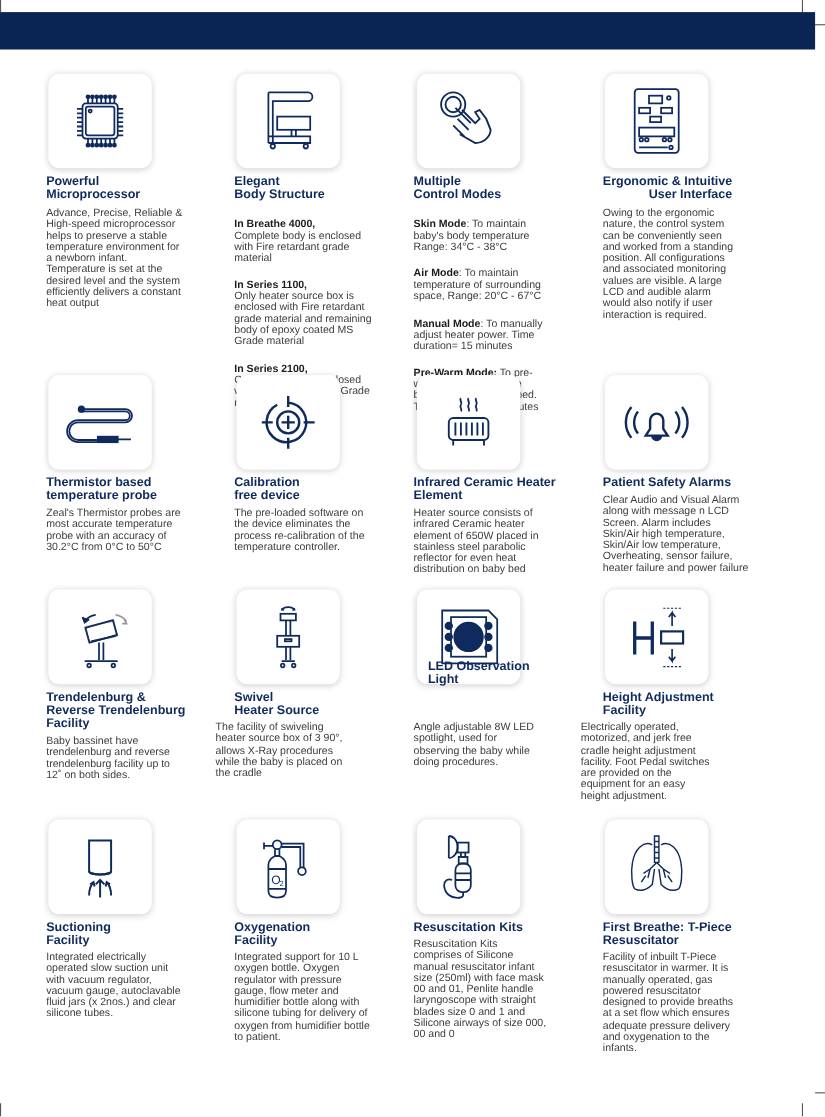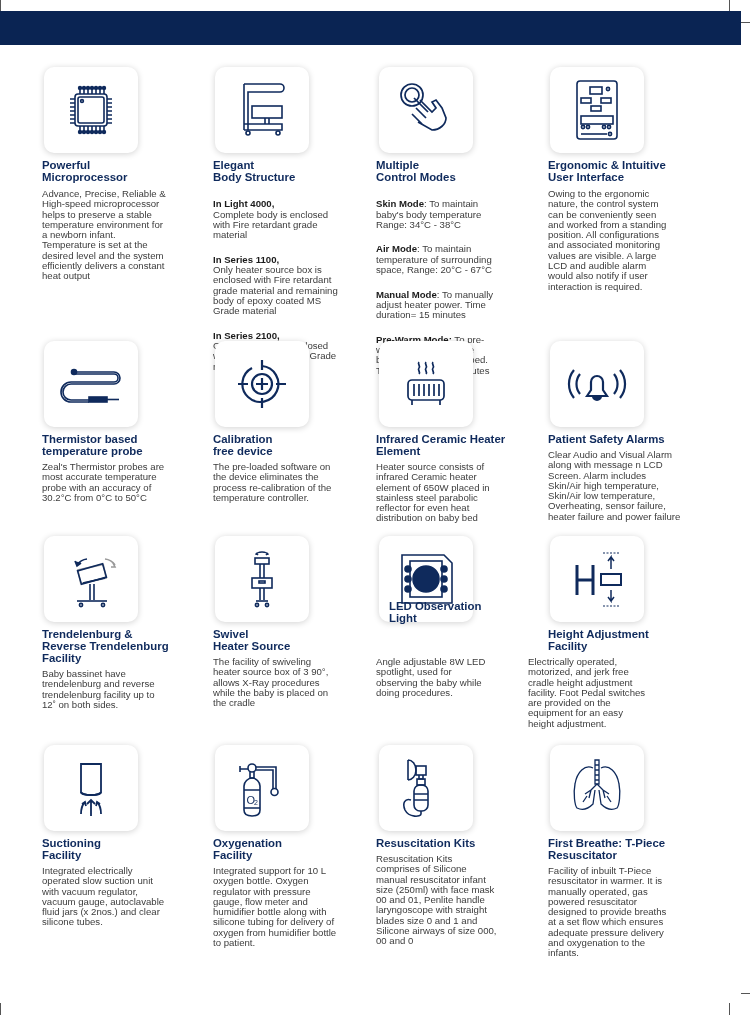--- a/index.html
+++ b/index.html
@@ -85,21 +85,21 @@
       <rect x="22" y="28" width="30" height="12"></rect>
       <path d="M35 40v6M39 40v6"></path>
       <path d="M14 46h38v6H14"></path>
       <circle cx="18" cy="55" r="2"></circle>
         <circle cx="48" cy="55" r="2"></circle>
     </svg>
   </div>
   <div class="title" style="left:213px;top:159px;">Elegant
 Body Structure</div>
   <div class="desc" style="left:213px;top:189px;width:165px;">
-    <p><b>In Light 4000,</b><br><span>Complete body is enclosed
+    <p><b>In Breathe 4000,</b><br><span>Complete body is enclosed
 with Fire retardant grade
 material</span></p>
     <p><b>In Series 1100,</b><br><span>Only heater source box is
 enclosed with Fire retardant
 grade material and remaining
 body of epoxy coated MS
 Grade material</span></p>
     <p><b>In Series 2100,</b><br><span>Complete body is enclosed
 with epoxy coated MS Grade
 material</span></p>
@@ -146,21 +146,21 @@
       <rect x="26" y="28" width="10" height="5"></rect>
       <rect x="16" y="38" width="32" height="8"></rect>
       <circle cx="18" cy="49" r="1.6"></circle>
         <circle cx="23" cy="49" r="1.6"></circle>
         <circle cx="39" cy="49" r="1.6"></circle>
         <circle cx="44" cy="49" r="1.6"></circle>
       <path d="M16 56h26"></path>
         <circle cx="45" cy="56" r="1.6"></circle>
     </svg>
   </div>
-  <div class="title" style="left:548px;top:159px;">Ergonomic &amp; Intuitive
+  <div class="title" style="left:548px;top:159px;text-align:right;">Ergonomic &amp; Intuitive
 User Interface</div>
   <div class="desc" style="left:548px;top:189px;">Owing to the ergonomic
 nature, the control system
 can be conveniently seen
 and worked from a standing
 position. All configurations
 and associated monitoring
 values are visible. A large
 LCD and audible alarm
 would also notify if user
@@ -275,21 +275,21 @@
       <rect x="22" y="31" width="20" height="10"></rect>
         <rect x="29" y="34" width="6" height="2"></rect>
       <path d="M30 41v12M34 41v12"></path>
       <path d="M26 54h12"></path>
       <circle cx="27" cy="58" r="1.6"></circle>
         <circle cx="37" cy="58" r="1.6"></circle>
     </svg>
   </div>
   <div class="title" style="left:213px;top:628px;">Swivel
 Heater Source</div>
-  <div class="desc" style="left:213px;top:657px;">The facility of swiveling
+  <div class="desc" style="left:196px;top:657px;">The facility of swiveling
 heater source box of 3 90°,
 allows X-Ray procedures
 while the baby is placed on
 the cradle</div>
 </div>
 
 <div>
   <div class="icon-box" style="left:379px;top:536px;">
     <svg viewBox="0 0 64 64" fill="none" stroke="#0f2a5c" stroke-width="1.6">
       <path d="M8 8h42l8 8v40H8z"></path>

